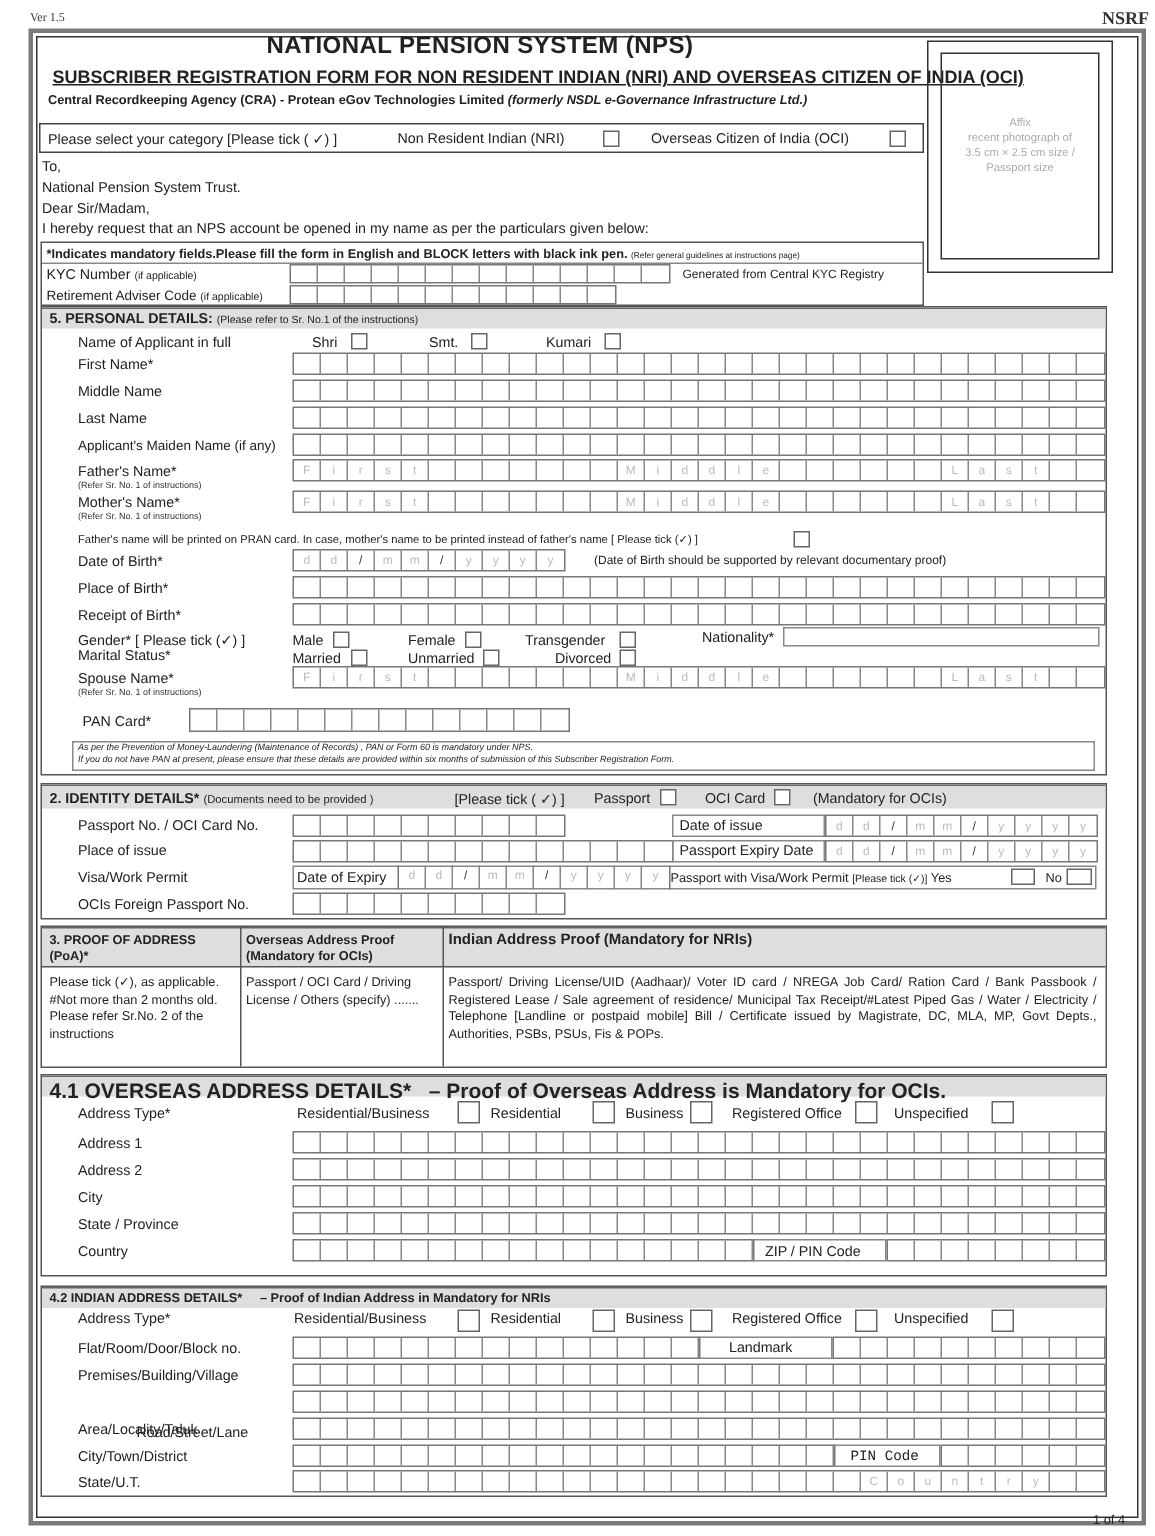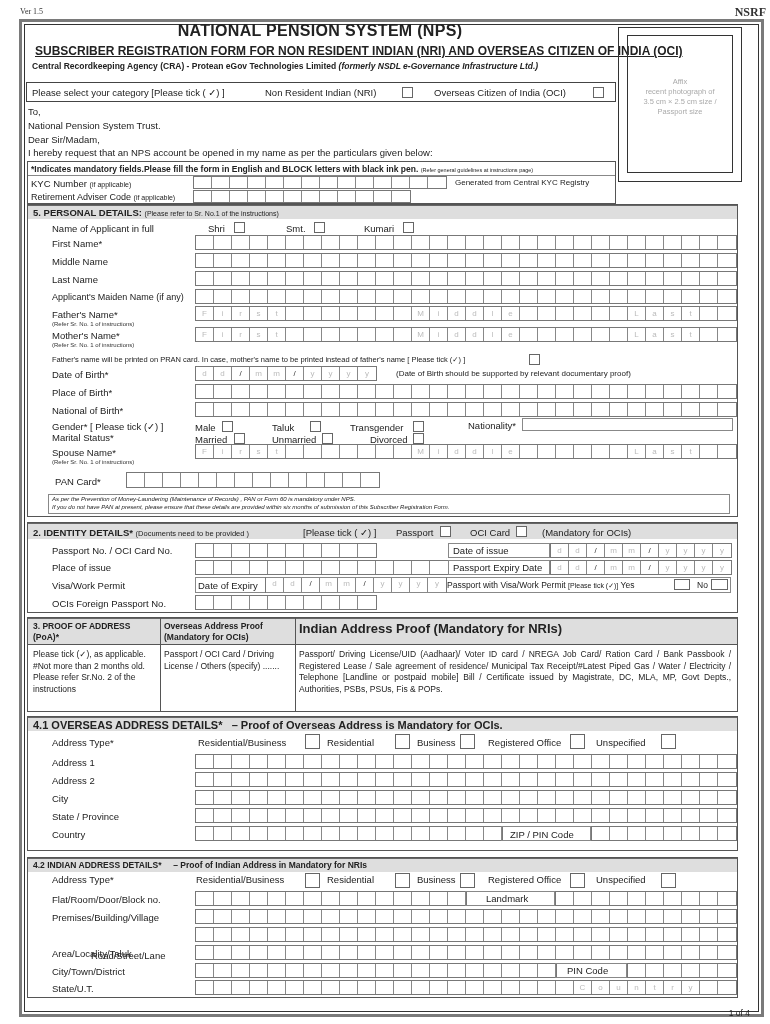--- a/index.html
+++ b/index.html
@@ -364,21 +364,21 @@
     <span></span>
     <span></span>
     <span></span>
     <span></span>
     <span></span>
     <span></span>
     <span></span>
     <span></span>
   </div>
 
-<div class="abs t" style="left:52px;top:405px;">National of Birth*</div>
+<div class="abs t" style="left:52px;top:405px;">Receipt of Birth*</div>
 <div class="grid" style="left:195px;top:402px;">
     <span></span>
     <span></span>
     <span></span>
     <span></span>
     <span></span>
     <span></span>
     <span></span>
     <span></span>
     <span></span>
@@ -401,21 +401,21 @@
     <span></span>
     <span></span>
     <span></span>
     <span></span>
     <span></span>
   </div>
 
 <div class="abs t" style="left:52px;top:421px;">Gender*  [ Please tick (✓) ]</div>
 <div class="abs t" style="left:195px;top:422px;">Male</div>
 <div class="cb" style="left:222px;top:421px;"></div>
-<div class="abs t" style="left:272px;top:422px;">Taluk</div>
+<div class="abs t" style="left:272px;top:422px;">Female</div>
 <div class="cb" style="left:310px;top:421px;"></div>
 <div class="abs t" style="left:350px;top:422px;">Transgender</div>
 <div class="cb" style="left:413px;top:421px;"></div>
 <div class="abs t" style="left:468px;top:420px;">Nationality*</div>
 <div class="smallbox" style="left:522px;top:418px;width:211px;height:13px;"></div>
 
 <div class="abs t" style="left:52px;top:432px;">Marital Status*</div>
 <div class="abs t" style="left:195px;top:434px;">Married</div>
 <div class="cb" style="left:234px;top:433px;"></div>
 <div class="abs t" style="left:272px;top:434px;">Unmarried</div>
@@ -587,28 +587,28 @@
     <span></span>
   </div>
 
 <div class="sec-box" style="top:617px;height:95px;"></div>
 <div class="sec-hdr" style="top:618px;height:26px;background:#dedede;"></div>
 <div class="inner-line" style="left:28px;top:644px;width:709px;background:#555;"></div>
 <div class="vline" style="left:160px;top:618px;height:93px;"></div>
 <div class="vline" style="left:295px;top:618px;height:93px;"></div>
 <div class="abs" style="left:33px;top:621px;width:125px;font-size:8.5px;font-weight:bold;white-space:normal;line-height:11px;">3. PROOF OF ADDRESS (PoA)*</div>
 <div class="abs" style="left:164px;top:621px;width:130px;font-size:8.5px;font-weight:bold;white-space:normal;line-height:11px;">Overseas Address Proof (Mandatory for OCIs)</div>
-<div class="abs" style="left:299px;top:621px;font-size:13px;font-weight:bold;">Indian Address Proof (Mandatory for NRIs)</div>
+<div class="abs" style="left:299px;top:621px;font-size:10px;font-weight:bold;">Indian Address Proof (Mandatory for NRIs)</div>
 <div class="abs" style="left:33px;top:649px;width:122px;font-size:8.5px;white-space:normal;line-height:11.5px;">Please tick (✓), as applicable.  #Not more than 2 months old. Please refer Sr.No. 2 of the instructions</div>
 <div class="abs" style="left:164px;top:649px;width:128px;font-size:8.5px;white-space:normal;line-height:11.5px;">Passport / OCI Card / Driving License / Others (specify) .......</div>
 <div class="abs" style="left:299px;top:649px;width:432px;font-size:8.5px;white-space:normal;line-height:11.5px;text-align:justify;">Passport/ Driving License/UID (Aadhaar)/ Voter ID card / NREGA Job Card/ Ration Card / Bank Passbook / Registered Lease / Sale agreement of residence/ Municipal Tax Receipt/#Latest Piped Gas / Water / Electricity / Telephone [Landline or postpaid mobile] Bill / Certificate issued by Magistrate, DC, MLA, MP, Govt Depts., Authorities, PSBs, PSUs, Fis &amp; POPs.</div>
 
 <div class="sec-box" style="top:716px;height:135px;"></div>
 <div class="sec-hdr" style="top:717px;"></div>
-<div class="abs" style="left:33px;top:719px;font-size:11px;font-weight:bold;"><span>4.1  OVERSEAS ADDRESS DETAILS*</span>&nbsp;&nbsp; <span>– Proof of Overseas Address is Mandatory for OCIs.</span></div>
+<div class="abs" style="left:33px;top:719px;font-size:14px;font-weight:bold;"><span>4.1  OVERSEAS ADDRESS DETAILS*</span>&nbsp;&nbsp; <span>– Proof of Overseas Address is Mandatory for OCIs.</span></div>
 
 <div class="abs t" style="left:52px;top:737px;">Address Type*</div>
 <div class="abs t" style="left:198px;top:737px;">Residential/Business</div>
 <div class="cb" style="left:305px;top:734px;width:15px;height:15px;"></div>
 <div class="abs t" style="left:327px;top:737px;">Residential</div>
 <div class="cb" style="left:395px;top:734px;width:15px;height:15px;"></div>
 <div class="abs t" style="left:417px;top:737px;">Business</div>
 <div class="cb" style="left:460px;top:734px;width:15px;height:15px;"></div>
 <div class="abs t" style="left:488px;top:737px;">Registered Office</div>
 <div class="cb" style="left:570px;top:734px;width:15px;height:15px;"></div>
@@ -945,21 +945,21 @@
     <span></span>
     <span></span>
     <span></span>
     <span></span>
     <span></span>
     <span></span>
     <span></span>
     <span></span>
   </div>
 <div class="smallbox" style="left:555px;top:963px;width:72px;height:15px;"></div>
-<div class="abs t" style="left:567px;top:965px;">PIN Code</div>
+<div class="abs t" style="left:567px;top:965px;font-family:Liberation Mono, monospace;">PIN Code</div>
 <div class="grid" style="left:627px;top:963px;">
     <span></span>
     <span></span>
     <span></span>
     <span></span>
     <span></span>
     <span></span>
   </div>
 
 <div class="abs t" style="left:52px;top:983px;">State/U.T.</div>

